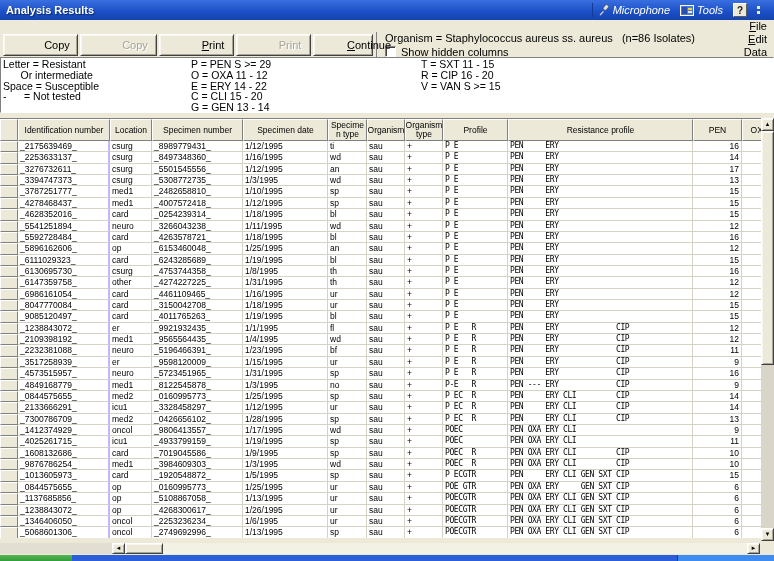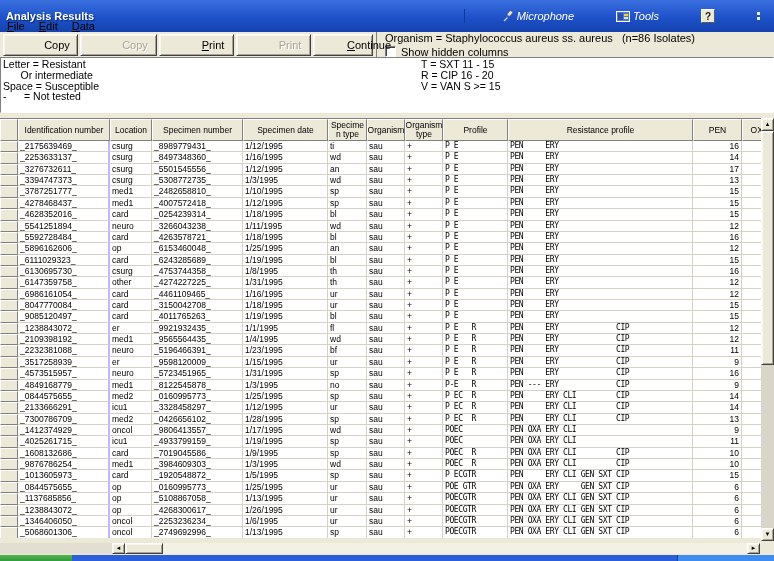--- a/index.html
+++ b/index.html
@@ -1,37 +1,37 @@
 <!DOCTYPE html>
 <html><head>
 <meta charset="utf-8">
 <style>
   * { box-sizing: border-box; margin: 0; padding: 0; }
   html,body { width:774px; height:561px; overflow:hidden; }
   body { font-family:"Liberation Sans", sans-serif; background:#ece9d8; position:relative; }
 
   
-  .titlebar { position:absolute; left:0; top:0; width:774px; height:32px;
+  .titlebar { position:absolute; left:0; top:0; width:774px; height:20px;
     background:linear-gradient(#3a6fe0,#1c4fc6 60%,#1543ae); color:#fff;
-    display:flex; align-items:center;gap:32px; }
+    display:flex; align-items:center; }
   .title-text { font-size:11px; font-weight:bold; padding-left:6px;
     text-shadow:1px 1px 1px #0a2a6b; flex:0 0 auto; }
   .title-spacer { flex:1 1 auto; }
   .tb-sep { width:1px; height:14px; background:#9db9f0; border-right:1px solid #123a96; margin:0 6px; }
   .tb-item { display:flex; align-items:center; font-size:11px; color:#fff; margin-right:10px; }
   .tb-item .lbl { margin-left:3px;font-style:italic; }
   .help-box { width:14px; height:14px; background:#ece9d8; border:1px solid;
     border-color:#fff #5a5a5a #5a5a5a #fff; color:#1a1a1a; font-weight:bold;
     font-size:10px; text-align:center; line-height:13px; margin-right:10px; }
   .grip-dots { display:flex; flex-direction:column; margin-right:14px; }
   .grip-dots span { width:3px; height:3px; background:#e8eeff; margin:1px 0; }
 
   
   .menubar { position:absolute; left:0; top:20px; width:774px; height:13px;
-    display:flex; align-items:flex-end; font-size:11px; }
+    display:flex; align-items:flex-end; font-size:11px;flex-direction:column; }
   .menu-item { padding:0 7px; height:13px; line-height:13px; color:#000; }
 
   
   .toolbar { position:absolute; left:0; top:33px; width:774px; height:24px; }
   .tb-btn { position:absolute; top:1px; height:22px; background:#ece9d8;
     border:1px solid; border-color:#fff #404040 #404040 #fff;
     box-shadow:inset 1px 1px 0 #f8f6ee, inset -1px -1px 0 #a9a595;
     font-size:11px; color:#000; text-align:center; line-height:20px;padding-left:33px; }
   .tb-btn.disabled { color:#a8a498; text-shadow:1px 1px 0 #ffffff; }
   .org-panel { position:absolute; left:376px; top:-1px; width:396px; height:26px;
@@ -143,20 +143,21 @@
   </div>
 <div class="tb-btn" style="left: 3px; width: 75px;">Copy table</div>
     <div class="tb-btn disabled" style="left: 80px; width: 77px;">Copy graph</div>
     <div class="tb-btn" style="left: 159px; width: 75px;"><u>P</u>rint table</div>
     <div class="tb-btn disabled" style="left: 236px; width: 75px;">Print graph</div>
     <div class="tb-btn" style="left: 313px; width: 60px;"><u>C</u>ontinue</div>
   </div>
 
 <div class="legend">
   <div class="legend-col c1"><div>Letter = Resistant</div><div>      Or intermediate</div><div>Space = Susceptible</div><div>-      = Not tested</div></div>
+  <div class="legend-col c2"><div>P = PEN S &gt;= 29</div><div>O = OXA 11 - 12</div><div>E = ERY 14 - 22</div><div>C = CLI 15 - 20</div><div>G = GEN 13 - 14</div></div>
   <div class="legend-col c3"><div>T = SXT 11 - 15</div><div>R = CIP 16 - 20</div><div>V = VAN S &gt;= 15</div></div>
 </div>
 
 <div class="grid">
   <div class="grid-header">
     <div class="gh-cell c0"></div>
     <div class="gh-cell c1">Identification number</div>
     <div class="gh-cell c2">Location</div>
     <div class="gh-cell c3">Specimen number</div>
     <div class="gh-cell c4">Specimen date</div>

